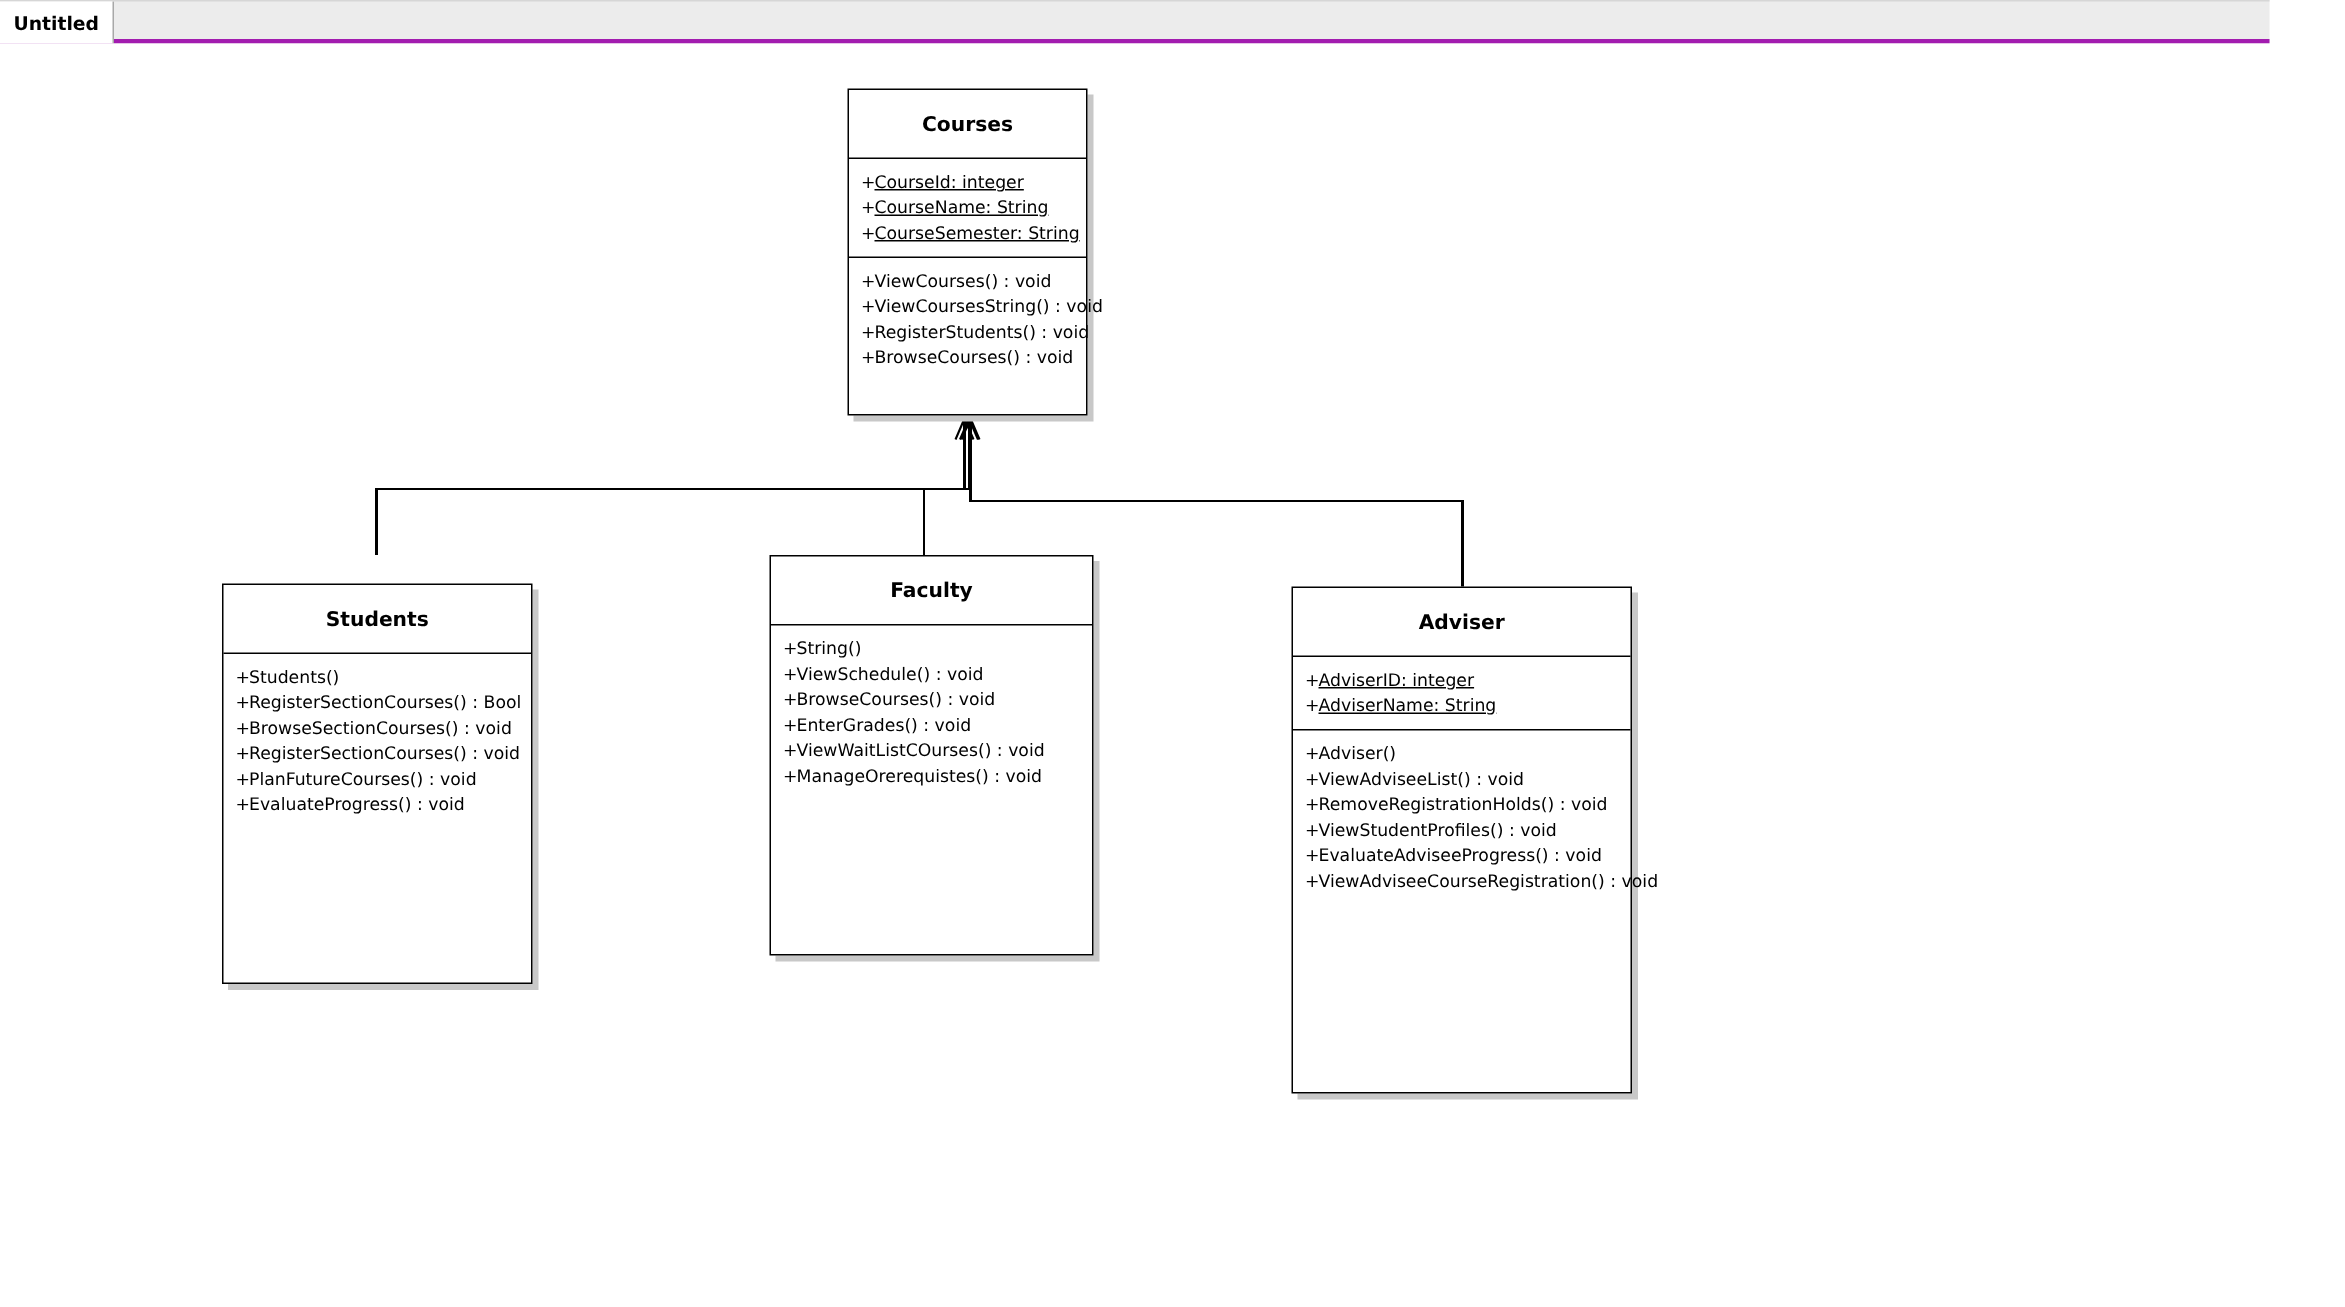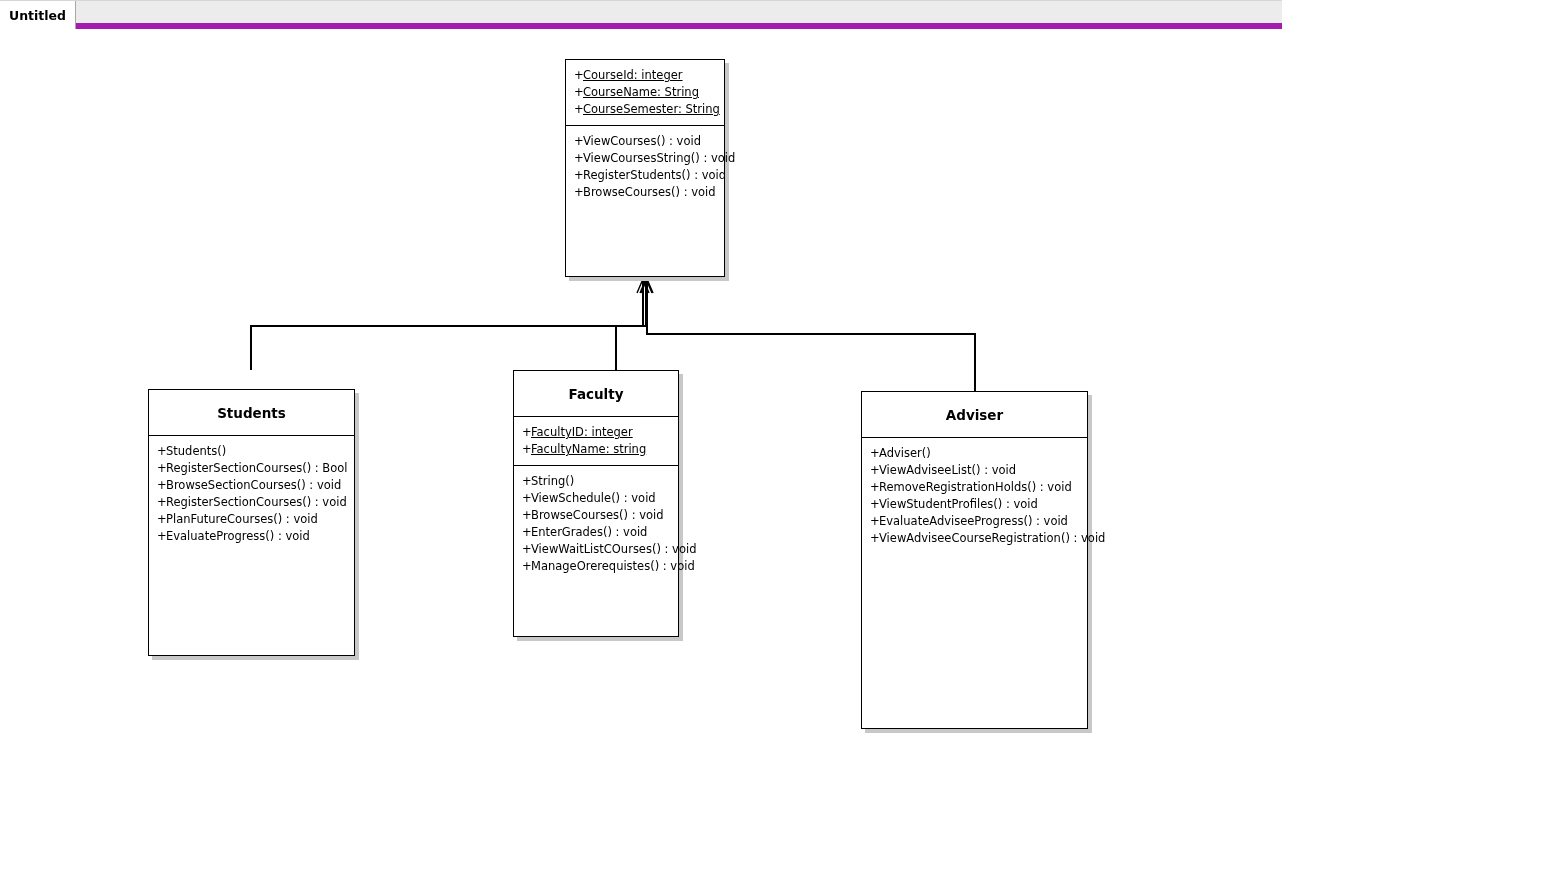--- a/index.html
+++ b/index.html
@@ -13,24 +13,24 @@
     height: 871px;
     position: relative;
     overflow: hidden;
     font-family: "DejaVu Sans", "Liberation Sans", sans-serif;
   }
 
   
   #tab-bar {
     position: absolute;
     left: 0; top: 0;
-    width: 1282px;
+    width: 1513px;
     height: 29px;
     background: #ececec;
-    border-bottom: 6px solid #a21caf;
+    border-bottom: 3px solid #a21caf;
     border-top: 1px solid #d6d6d6;
     box-sizing: border-box;
   }
   .tab {
     position: absolute;
     left: 0; top: 0;
     height: 28px;
     min-width: 62px;
     padding: 0 9px;
     background: #ffffff;
@@ -143,20 +143,21 @@
       <g>
         <path d="M 640 264 L 646 250 L 652 264"></path>
       </g>
       <g>
         <path d="M 641 264 L 647 250 L 653 264"></path>
       </g>
     </g>
   </svg>
 
   <div class="uml-class" style="left:565px; top:30px; width:160px; height:218px;">
+    <div class="cls-title">Courses</div>
     <div class="cls-attrs">
       <div class="member"><span class="vis">+</span><span>CourseId: integer</span></div>
       <div class="member"><span class="vis">+</span><span>CourseName: String</span></div>
       <div class="member"><span class="vis">+</span><span>CourseSemester: String</span></div>
     </div>
     <div class="cls-ops">
       <div class="member"><span class="vis">+</span><span>ViewCourses() : void</span></div>
       <div class="member"><span class="vis">+</span><span>ViewCoursesString() : void</span></div>
       <div class="member"><span class="vis">+</span><span>RegisterStudents() : void</span></div>
       <div class="member"><span class="vis">+</span><span>BrowseCourses() : void</span></div>
@@ -168,38 +169,38 @@
     <div class="cls-ops">
       <div class="member"><span class="vis">+</span><span>Students()</span></div>
       <div class="member"><span class="vis">+</span><span>RegisterSectionCourses() : Bool</span></div>
       <div class="member"><span class="vis">+</span><span>BrowseSectionCourses() : void</span></div>
       <div class="member"><span class="vis">+</span><span>RegisterSectionCourses() : void</span></div>
       <div class="member"><span class="vis">+</span><span>PlanFutureCourses() : void</span></div>
       <div class="member"><span class="vis">+</span><span>EvaluateProgress() : void</span></div>
     </div>
   </div>
 
-  <div class="uml-class" style="left:513px; top:341px; width:166px; height:267px;">
+  <div class="uml-class" style="left:513px; top:341px; width:216px; height:267px;">
     <div class="cls-title">Faculty</div>
-    <div class="cls-attrs">
-      <div class="member"><span class="vis">+</span><span>FacultyID: integer</span></div>
-      <div class="member"><span class="vis">+</span><span>FacultyName: string</span></div>
-    </div>
     <div class="cls-ops">
       <div class="member"><span class="vis">+</span><span>String()</span></div>
       <div class="member"><span class="vis">+</span><span>ViewSchedule() : void</span></div>
       <div class="member"><span class="vis">+</span><span>BrowseCourses() : void</span></div>
       <div class="member"><span class="vis">+</span><span>EnterGrades() : void</span></div>
       <div class="member"><span class="vis">+</span><span>ViewWaitListCOurses() : void</span></div>
       <div class="member"><span class="vis">+</span><span>ManageOrerequistes() : void</span></div>
     </div>
   </div>
 
   <div class="uml-class" style="left:861px; top:362px; width:227px; height:338px;">
     <div class="cls-title">Adviser</div>
+    <div class="cls-attrs">
+      <div class="member"><span class="vis">+</span><span>AdviserID: integer</span></div>
+      <div class="member"><span class="vis">+</span><span>AdviserName: String</span></div>
+    </div>
     <div class="cls-ops">
       <div class="member"><span class="vis">+</span><span>Adviser()</span></div>
       <div class="member"><span class="vis">+</span><span>ViewAdviseeList() : void</span></div>
       <div class="member"><span class="vis">+</span><span>RemoveRegistrationHolds() : void</span></div>
       <div class="member"><span class="vis">+</span><span>ViewStudentProfiles() : void</span></div>
       <div class="member"><span class="vis">+</span><span>EvaluateAdviseeProgress() : void</span></div>
       <div class="member"><span class="vis">+</span><span>ViewAdviseeCourseRegistration() : void</span></div>
     </div>
   </div>
 

